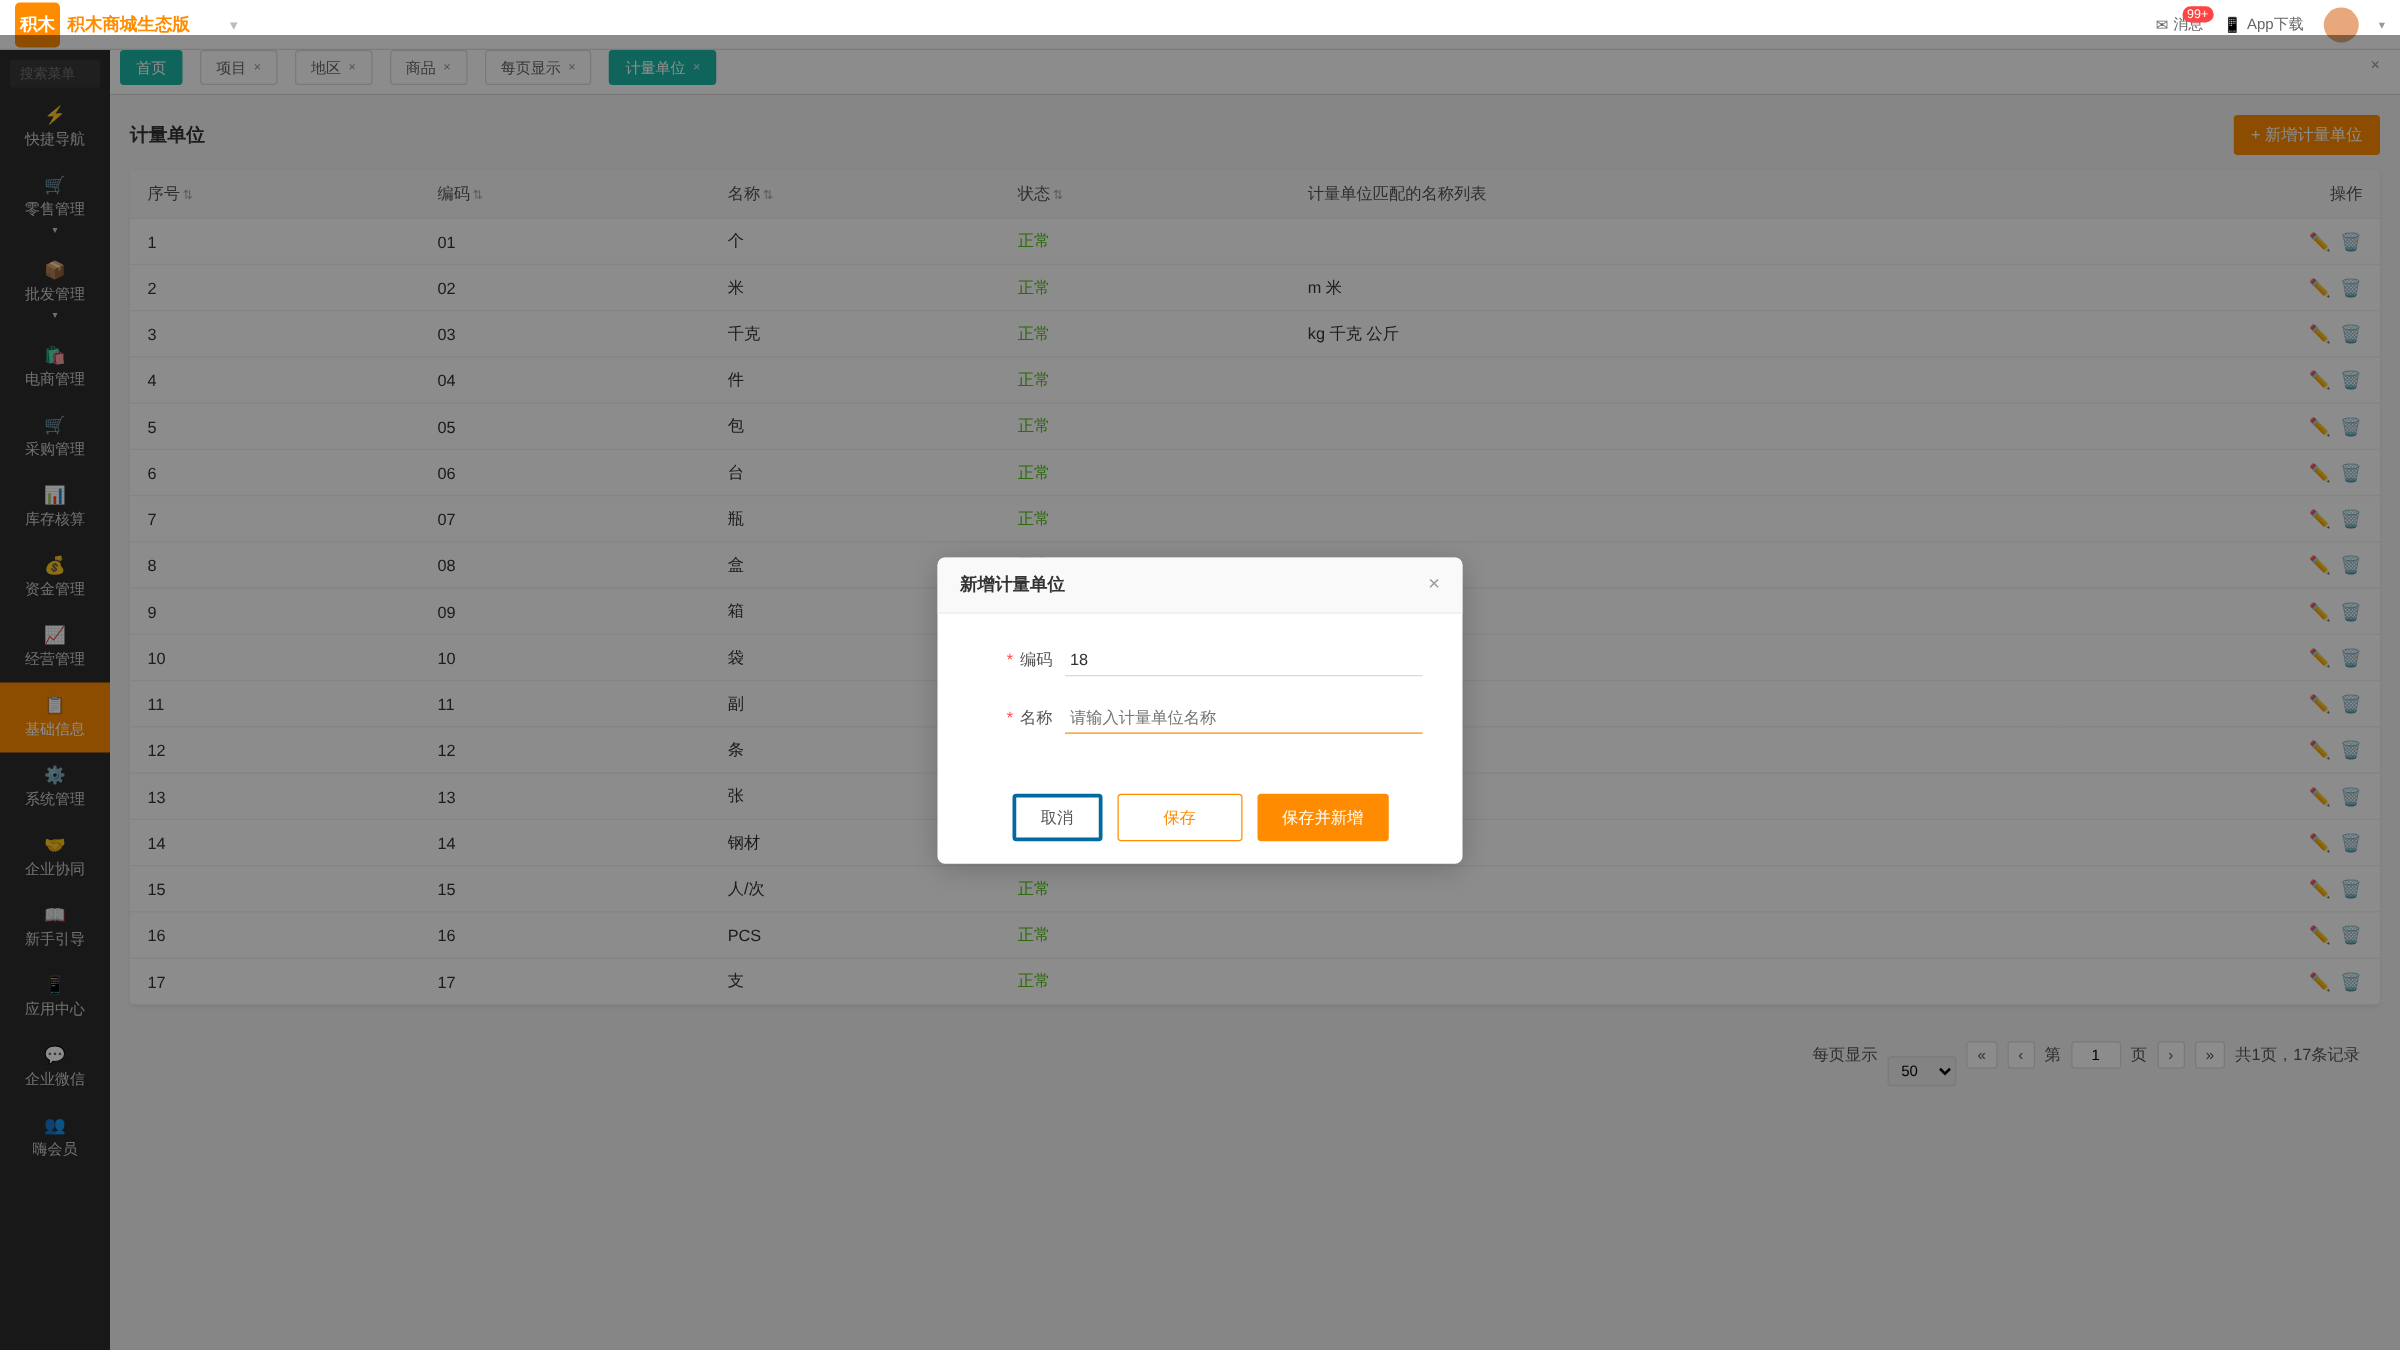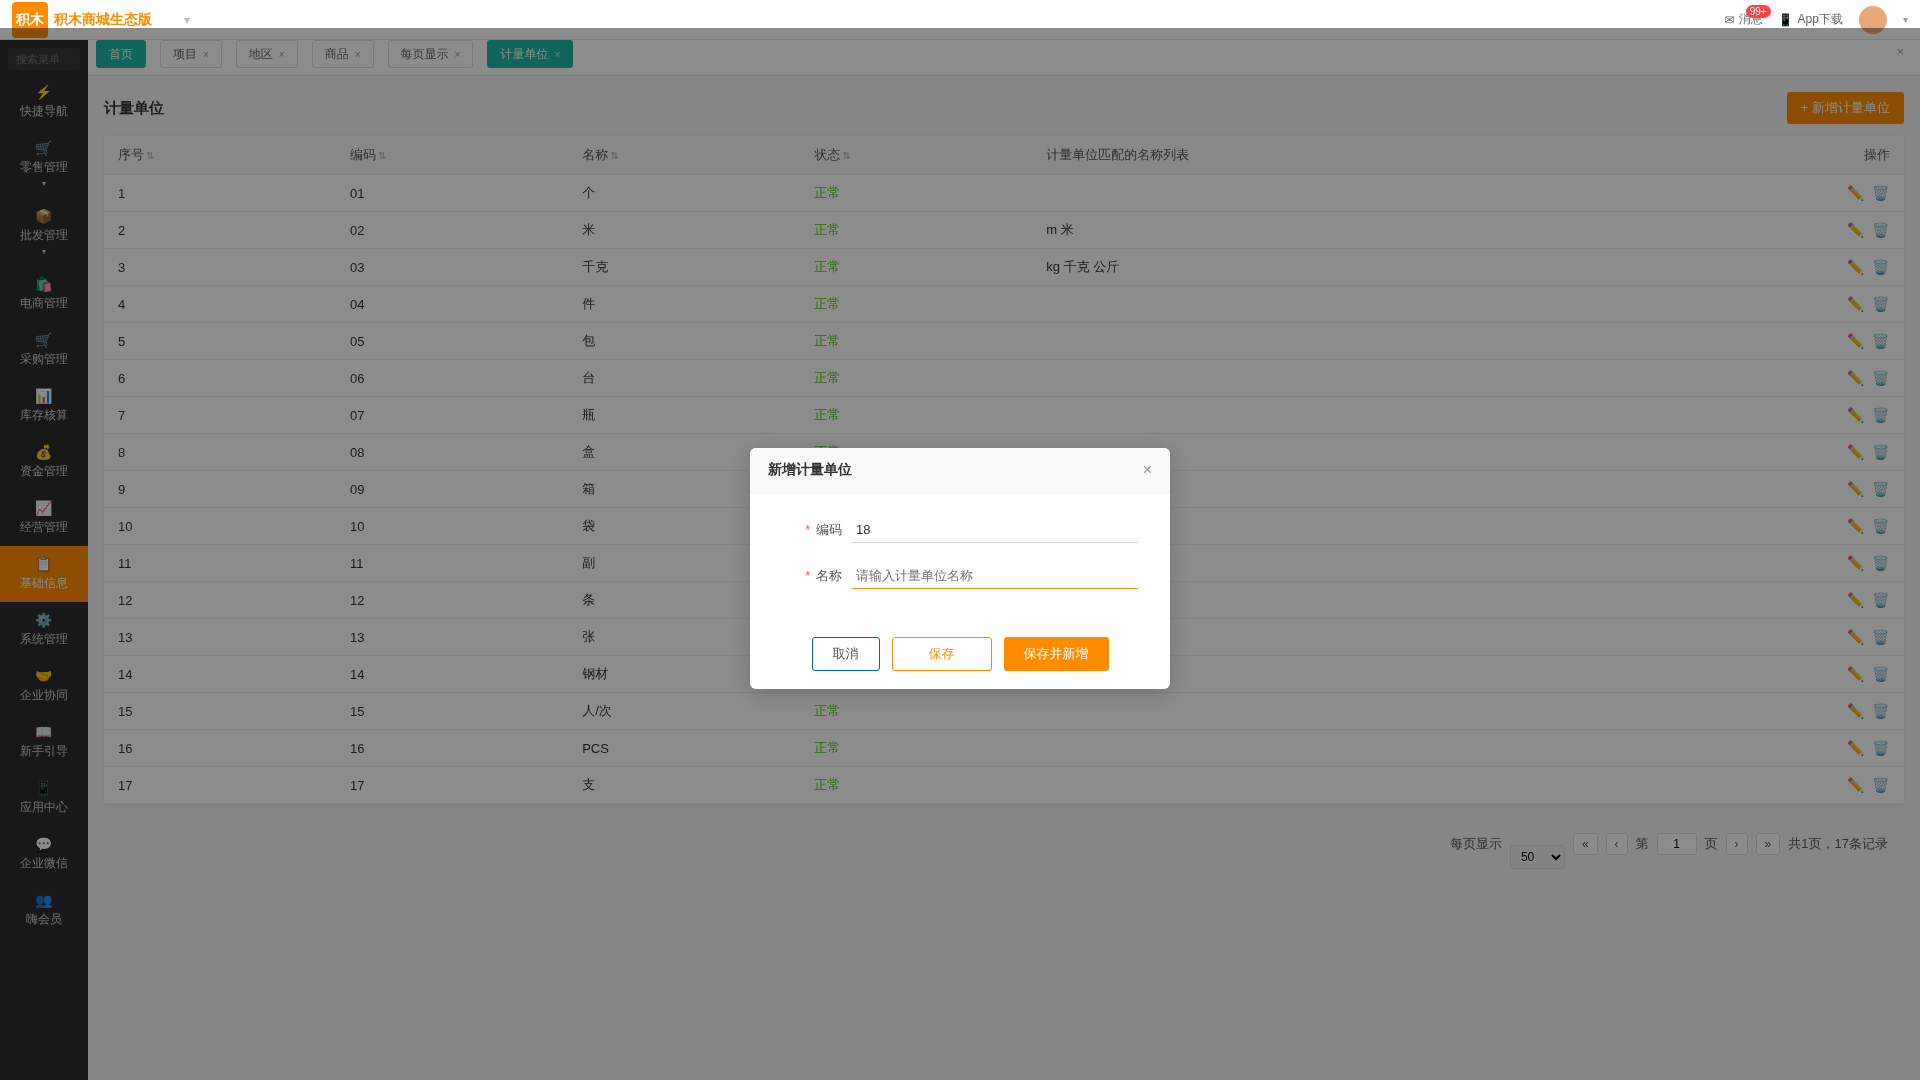--- a/index.html
+++ b/index.html
@@ -65,21 +65,21 @@
     .modal-header { background: #f9f9f9; padding: 13px 18px; display: flex; justify-content: space-between; align-items: center; border-bottom: 1px solid #eee; }
     .modal-title { font-size: 14px; font-weight: bold; color: #333; }
     .modal-close { cursor: pointer; color: #999; font-size: 16px; }
     .modal-body { padding: 24px 32px 16px; }
     .form-row { display: flex; align-items: center; margin-bottom: 20px; }
     .form-label { width: 60px; text-align: right; font-size: 13px; color: #555; margin-right: 10px; flex-shrink: 0; }
     .form-label .required { color: #ff4d4f; margin-right: 2px; }
     .form-input { flex: 1; border: none; border-bottom: 1px solid #d9d9d9; padding: 5px 4px; font-size: 13px; outline: none; color: #333; }
     .form-input.active-focus { border-bottom-color: #ff8c00; }
     .modal-footer { padding: 12px 18px 18px; display: flex; justify-content: center; gap: 12px; }
-    .btn-cancel { border: 1px solid #0369a1; background: #fff; color: #555; border-radius: 3px; padding: 7px 20px; cursor: pointer; font-size: 13px; }
+    .btn-cancel { border: 3px solid #0369a1; background: #fff; color: #555; border-radius: 3px; padding: 7px 20px; cursor: pointer; font-size: 13px; }
     .btn-save { border: 1px solid #ff8c00; background: #fff; color: #ff8c00; border-radius: 3px; padding: 7px 36px; cursor: pointer; font-size: 13px; }
     .btn-save-new { border: none; background: #ff8c00; color: #fff; border-radius: 3px; padding: 7px 20px; cursor: pointer; font-size: 13px; }
 
     .top-search-input { border: 1px solid #eee; border-radius: 3px; padding: 4px 10px; font-size: 12px; color: #999; background: #f7f7f7; outline: none; }
   </style>
 </head>
 <body>
 
 <div class="app-container">
 

